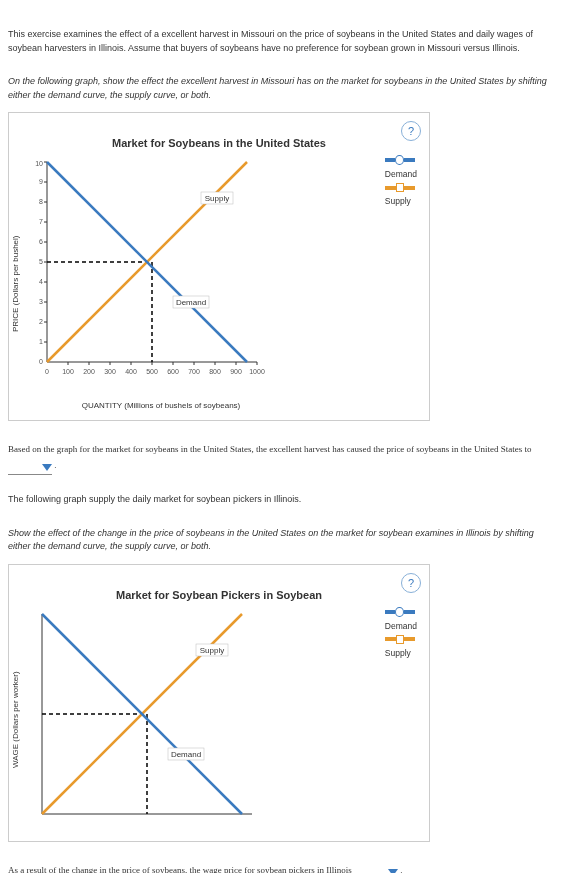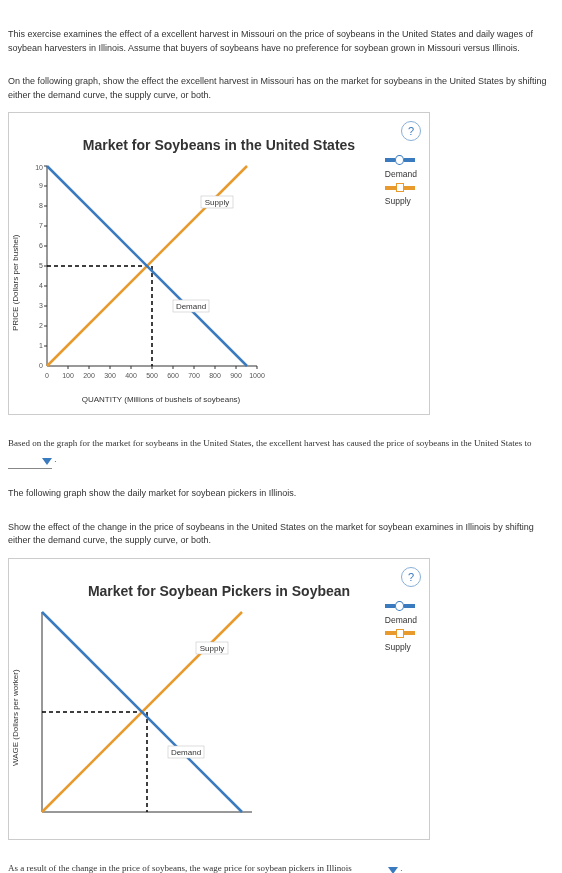--- a/index.html
+++ b/index.html
@@ -5,41 +5,41 @@
   body {
     font-family: Verdana, Arial, sans-serif;
     font-size: 9px;
     color: #333;
     margin: 0;
     padding: 8px;
     width: 546px;
     background: #fff;
   }
   .paragraph { margin-bottom: 10px; line-height: 1.5; margin-top: 20px; }
-  .italic { }
+  .italic { font-style: italic; }
   .graph-panel {
     border: 1px solid #ccc;
     width: 420px;
     position: relative;
     margin-bottom: 14px;
     padding: 6px 0 10px 0;
   }
   .help-btn {
     position: absolute;
     top: 8px; right: 8px;
     width: 18px; height: 18px;
     border: 1px solid #88b0d8;
     border-radius: 50%;
     color: #3a7abf;
     font-size: 11px;
     display: flex; align-items: center; justify-content: center;
     cursor: pointer;
     background:#fff;
   }
-  .graph-title { text-align: center; font-weight: bold; font-size: 14px; margin: 18px 0 8px 0;}
+  .graph-title { text-align: center; font-weight: bold; font-size: 11px; margin: 18px 0 8px 0;}
   .graph-body { display: flex; }
   .ylabel {
     writing-mode: vertical-rl;
     transform: rotate(180deg);
     font-size: 8px;
     text-align: center;
     padding: 0 2px;
   }
   .plot-wrap { position: relative; }
   .legend {
@@ -50,21 +50,21 @@
   }
   .legend-row { display:flex; align-items:center; margin-bottom:4px; gap:6px;}
   .legend-symbol { width:30px; display:flex; align-items:center; justify-content:center; }
   .sym-line { height:2px; width:10px; }
   .sym-circle { width:8px; height:8px; border-radius:50%; background:#fff; }
   .sym-square { width:7px; height:7px; background:#fff; }
   .demand-color { background:#3a7abf; border:1px solid #3a7abf;}
   .supply-color { background:#e89a2c; border:1px solid #e89a2c;}
   .sym-circle.demand-border{ border:1.5px solid #3a7abf; background:#fff;}
   .sym-square.supply-border{ border:1.5px solid #e89a2c; background:#fff;}
-  .xlabel { font-size:8px; text-align:center; margin-top:2px; margin-left: 18px;}
+  .xlabel { font-size:8px; text-align:center; margin-top:12px; margin-left: 18px;}
   .dropdown {
     display:inline-flex;
     align-items:center;
     border-bottom: 1px solid #888;
     min-width: 44px;
     height: 13px;
     vertical-align: bottom;
     justify-content: flex-end;
     cursor: pointer;
     position: relative;
@@ -187,21 +187,21 @@
 <div class="paragraph inline-row">
   <span>Based on the graph for the market for soybeans in the United States, the excellent harvest has caused the price of soybeans in the United States to</span>
   <span class="dropdown">
     <svg width="10" height="8">
         <polygon points="0,0 10,0 5,7" fill="#3a7abf"></polygon>
       </svg>
   </span>
   <span>.</span>
 </div>
 
-<div class="paragraph">The following graph show the daily market for soybean pickers in Illinois.</div>
+<div class="paragraph">The following graph supply the daily market for soybean pickers in Illinois.</div>
 
 <div class="paragraph italic">Show the effect of the change in the price of soybeans in the United States on the market for soybean examines in Illinois by shifting either the demand curve, the supply curve, or both.</div>
 
 <div class="graph-panel">
   <div class="help-btn">?</div>
   <div class="graph-title">Market for Soybean Pickers in Soybean</div>
   <div class="graph-body">
     <div class="ylabel">WAGE (Dollars per worker)</div>
     <div class="plot-wrap">
       <svg width="260" height="220">

